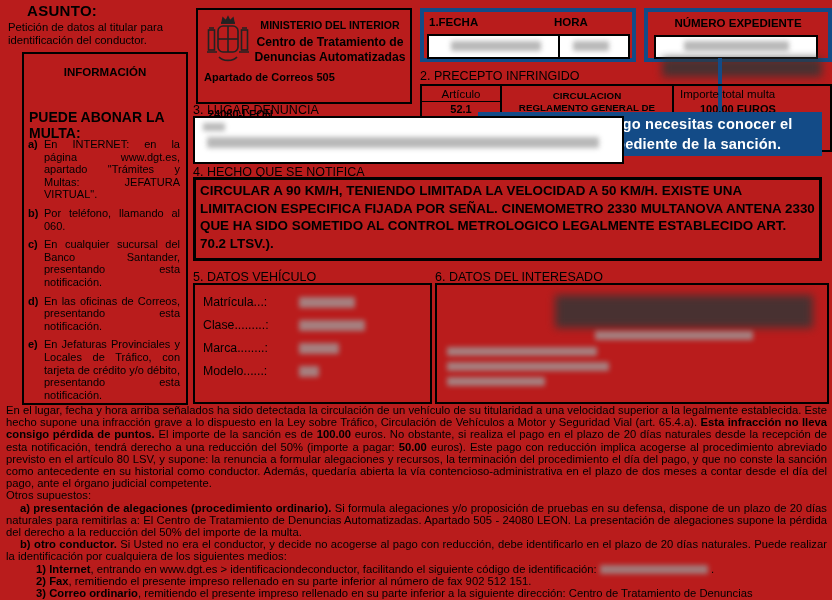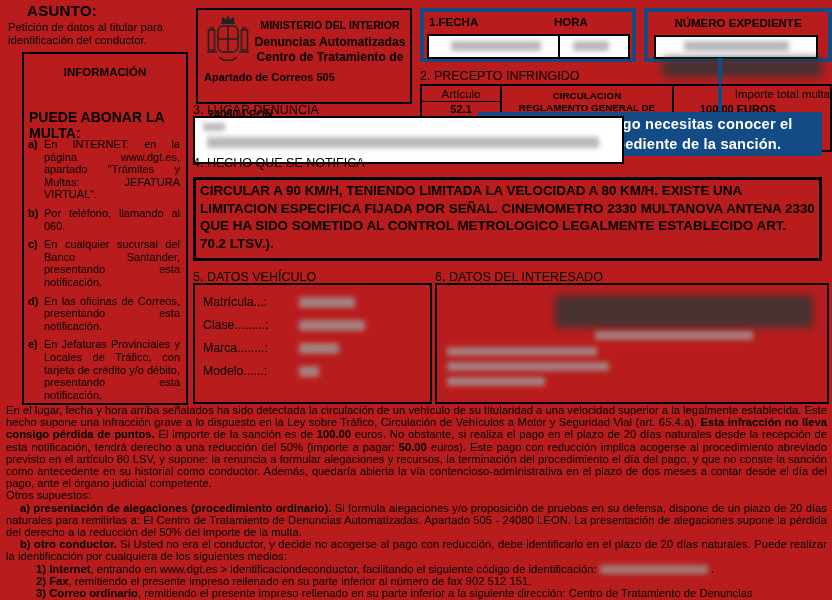--- a/index.html
+++ b/index.html
@@ -49,34 +49,34 @@
   
   #precepto-heading{left:420px;top:69px;font-size:12.5px;}
   #precepto-table{left:420px;top:84px;width:408px;height:64px;border:2px solid #000;display:flex;}
   .pt-col{height:100%;box-sizing:border-box;}
   #pt-c1{width:80px;border-right:2px solid #000;text-align:center;}
   #pt-c1 .hdr{font-size:11.5px;padding-top:2px;border-bottom:1.5px solid #000;padding-bottom:1px;}
   #pt-c1 .val{font-size:11px;font-weight:bold;padding-top:1px;}
   #pt-c2{width:172px;border-right:2px solid #000;text-align:center;}
   #pt-c2 .hdr{font-size:9.8px;font-weight:bold;padding-top:4px;line-height:12px;}
   #pt-c3{flex:1;}
-  #pt-c3 .hdr{font-size:11.5px;padding:2px 0 0 6px;text-align:right;}
+  #pt-c3 .hdr{font-size:11.5px;padding:2px 0 0 6px;}
   #pt-c3 .val{font-size:11px;font-weight:bold;padding:3px 0 0 26px;}
 
   
   #callout{left:478px;top:112px;width:344px;height:44px;background:#134b87;color:#fff;
            text-align:center;font-weight:bold;font-size:14.6px;line-height:19.5px;padding-top:3px;
            box-sizing:border-box;letter-spacing:.2px;}
 
   
   #lugar-heading{left:193px;top:103px;font-size:12.5px;}
   #lugar-box{left:193px;top:116px;width:427px;height:44px;border:2px solid #000;background:#fff;}
 
   
-  #hecho-heading{left:193px;top:156px;font-size:12.5px;text-align:center;}
+  #hecho-heading{left:193px;top:165px;font-size:12.5px;text-align:center;}
   #hecho-box{left:193px;top:177px;width:629px;height:84px;border:3px solid #000;
              font-weight:bold;font-size:13.4px;line-height:17.5px;padding:2px 4px;box-sizing:border-box;}
 
   
   #vehiculo-heading{left:193px;top:270px;font-size:12.5px;}
   #vehiculo-box{left:193px;top:283px;width:235px;height:117px;border:2px solid #000;text-align:right;}
   .veh-row{position:absolute;left:8px;font-size:12.3px;}
   #interesado-heading{left:435px;top:270px;font-size:12.5px;}
   #interesado-box{left:435px;top:283px;width:390px;height:117px;border:2px solid #000;}
 
@@ -132,22 +132,22 @@
         <line x1="13" y1="24" x2="33" y2="24"></line>
         <rect x="3.5" y="15" width="6" height="20"></rect>
         <rect x="36.5" y="15" width="6" height="20"></rect>
         <path d="M2 37 h10 M34 37 h10"></path>
         <path d="M4 13 h5 M37 13 h5"></path>
         <path d="M14 42 a10 6 0 0 0 18 0"></path>
       </g>
     </svg>
     <div class="abs" id="ministry-title">MINISTERIO DEL INTERIOR</div>
     <div class="abs" id="center-name">
+      <div>Centro de Tratamiento de</div>
       <div>Denuncias Automatizadas</div>
-      <div>Centro de Tratamiento de</div>
     </div>
     <div class="abs" id="ministry-address">
       <div>Apartado de Correos 505</div>
       <div class="l2">24080-LEON</div>
     </div>
   </div>
 
   <div class="abs blue" id="fecha-box">
     <div class="abs" id="fecha-label">1.FECHA</div>
     <div class="abs" id="hora-label">HORA</div>
@@ -192,21 +192,21 @@
   </div>
 
   <div class="abs" id="lugar-heading">3. LUGAR DENUNCIA</div>
   <div class="abs" id="lugar-box">
     <div class="abs rd" style="left:8px;top:5px;width:22px;height:8px;"></div>
     <div class="abs rd" style="left:12px;top:19px;width:392px;height:11px;"></div>
   </div>
 
   <div class="abs" id="hecho-heading">4. HECHO QUE SE NOTIFICA</div>
   <div class="abs" id="hecho-box">
-    <span>CIRCULAR A 90 KM/H, TENIENDO LIMITADA LA VELOCIDAD A 80 KM/H. EXISTE UNA LIMITACION ESPECIFICA FIJADA POR SEÑAL. CINEMOMETRO 2330 MULTANOVA ANTENA 2330 QUE HA SIDO SOMETIDO AL CONTROL METROLOGICO LEGALMENTE ESTABLECIDO ART. 70.2 LTSV.).</span>
+    <span>CIRCULAR A 90 KM/H, TENIENDO LIMITADA LA VELOCIDAD A 50 KM/H. EXISTE UNA LIMITACION ESPECIFICA FIJADA POR SEÑAL. CINEMOMETRO 2330 MULTANOVA ANTENA 2330 QUE HA SIDO SOMETIDO AL CONTROL METROLOGICO LEGALMENTE ESTABLECIDO ART. 70.2 LTSV.).</span>
   </div>
 
   <div class="abs" id="vehiculo-heading">5. DATOS VEHÍCULO</div>
   <div class="abs" id="vehiculo-box">
     <div class="veh-row" style="top:10px;">Matrícula...:</div>
     <div class="abs rd" style="left:104px;top:12px;width:56px;height:11px;"></div>
     <div class="veh-row" style="top:33px;">Clase.........:</div>
     <div class="abs rd" style="left:104px;top:35px;width:66px;height:11px;"></div>
     <div class="veh-row" style="top:56px;">Marca........:</div>
     <div class="abs rd" style="left:104px;top:58px;width:40px;height:11px;"></div>

